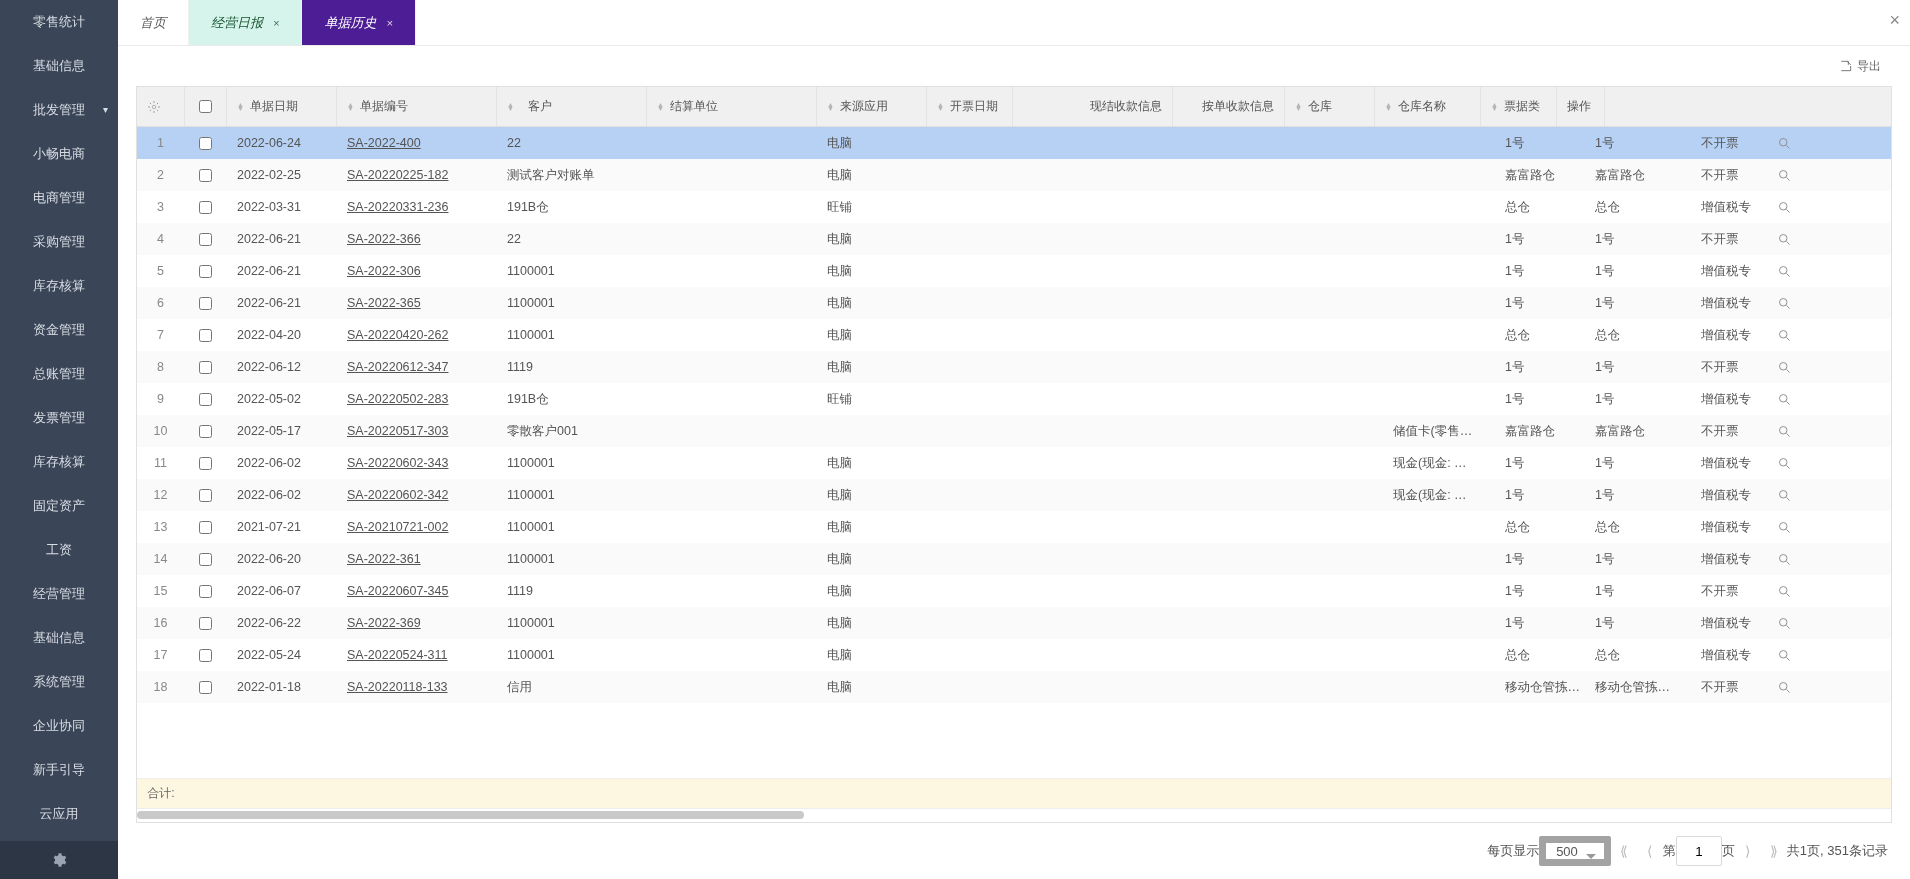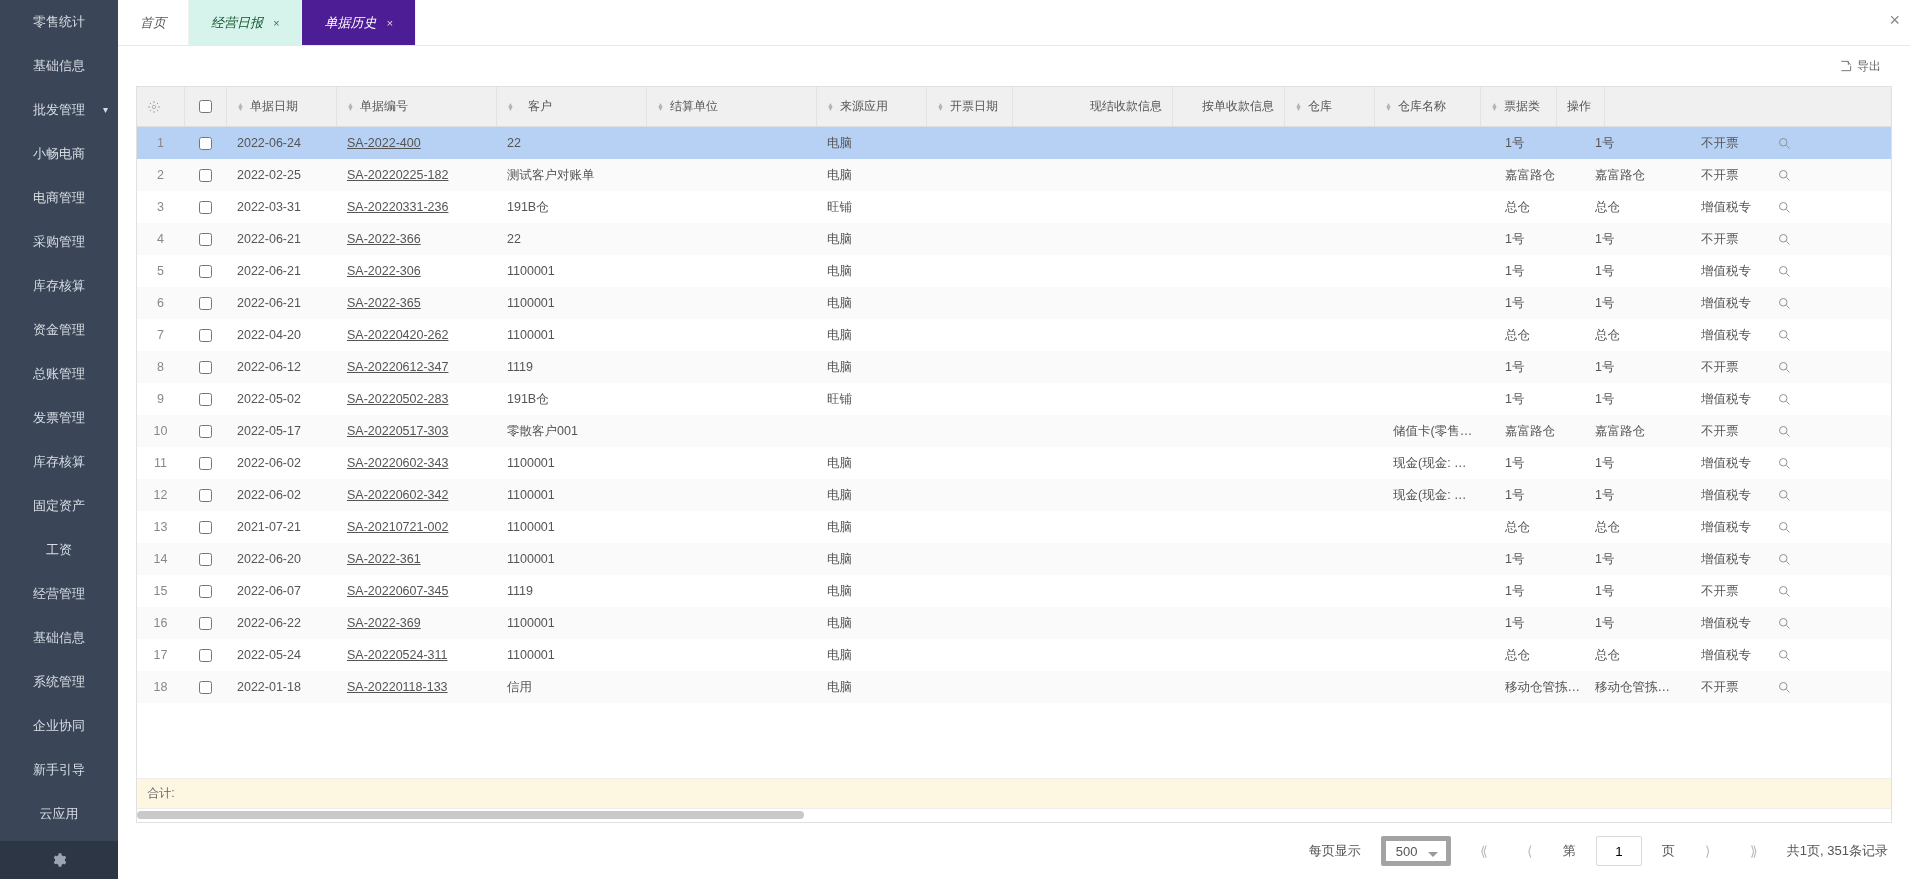--- a/index.html
+++ b/index.html
@@ -71,22 +71,22 @@
 
   
   .totals { height:30px; background:#fdf6e1; border-top:1px solid #eee; display:flex; align-items:center; flex:none; }
   .totals .lbl { width:48px; text-align:center; font-size:12px; color:#666; }
 
   
   .hscroll { height:14px; background:#fff; border-top:1px solid #eee; position:relative; flex:none; }
   .hscroll .thumb { position:absolute; left:0; top:2px; height:8px; width:38%; background:#c9c9c9; border-radius:4px; }
 
   
-  .pager { height:56px; display:flex; align-items:center; justify-content:flex-end; gap:20px; padding:0 22px; font-size:13px; color:#555; }
-  .pager .sel { border:5px solid #a3a3a3; height:30px; padding:0 26px 0 10px; display:flex; align-items:center; position:relative; border-radius:2px; min-width:70px; cursor:pointer; }
+  .pager { height:56px; display:flex; align-items:center; justify-content:flex-end; gap:0; padding:0 22px; font-size:13px; color:#555; }
+  .pager .sel { border:7px solid #a3a3a3; height:30px; padding:0 26px 0 10px; display:flex; align-items:center; position:relative; border-radius:2px; min-width:70px; cursor:pointer; }
   .pager .sel::after { content:""; position:absolute; right:8px; top:11px; border:5px solid transparent; border-top-color:#999; }
   .pager .pbtn { width:26px; height:30px; display:flex; align-items:center; justify-content:center; color:#bbb; cursor:pointer; font-size:14px; }
   .pager .pinput { width:46px; height:30px; border:1px solid #d9d9d9; text-align:center; border-radius:2px; }
 </style>
 </head>
 <body>
 
 <div class="sidebar">
   <div class="menu" id="sidebar-menu">
       <div class="item">零售统计</div>

